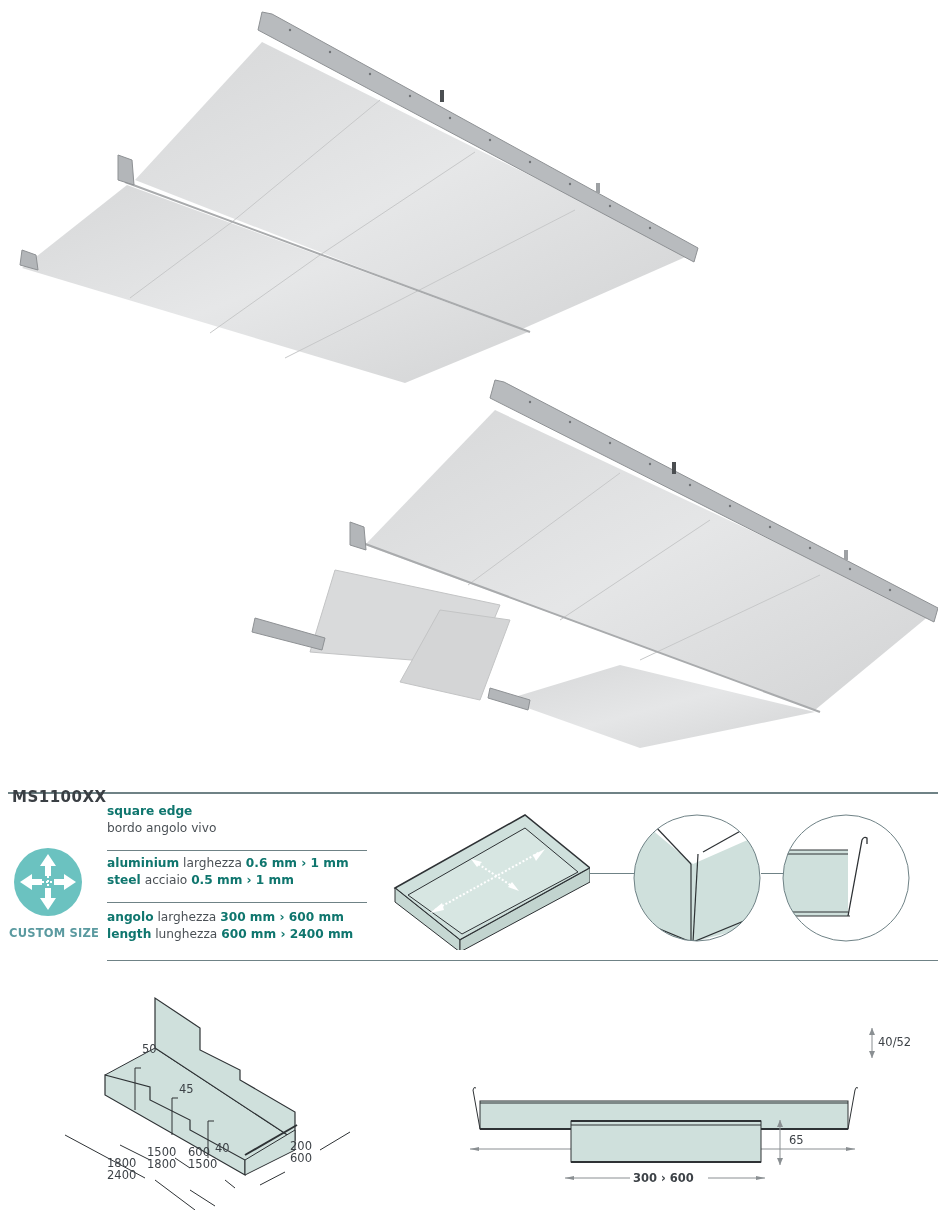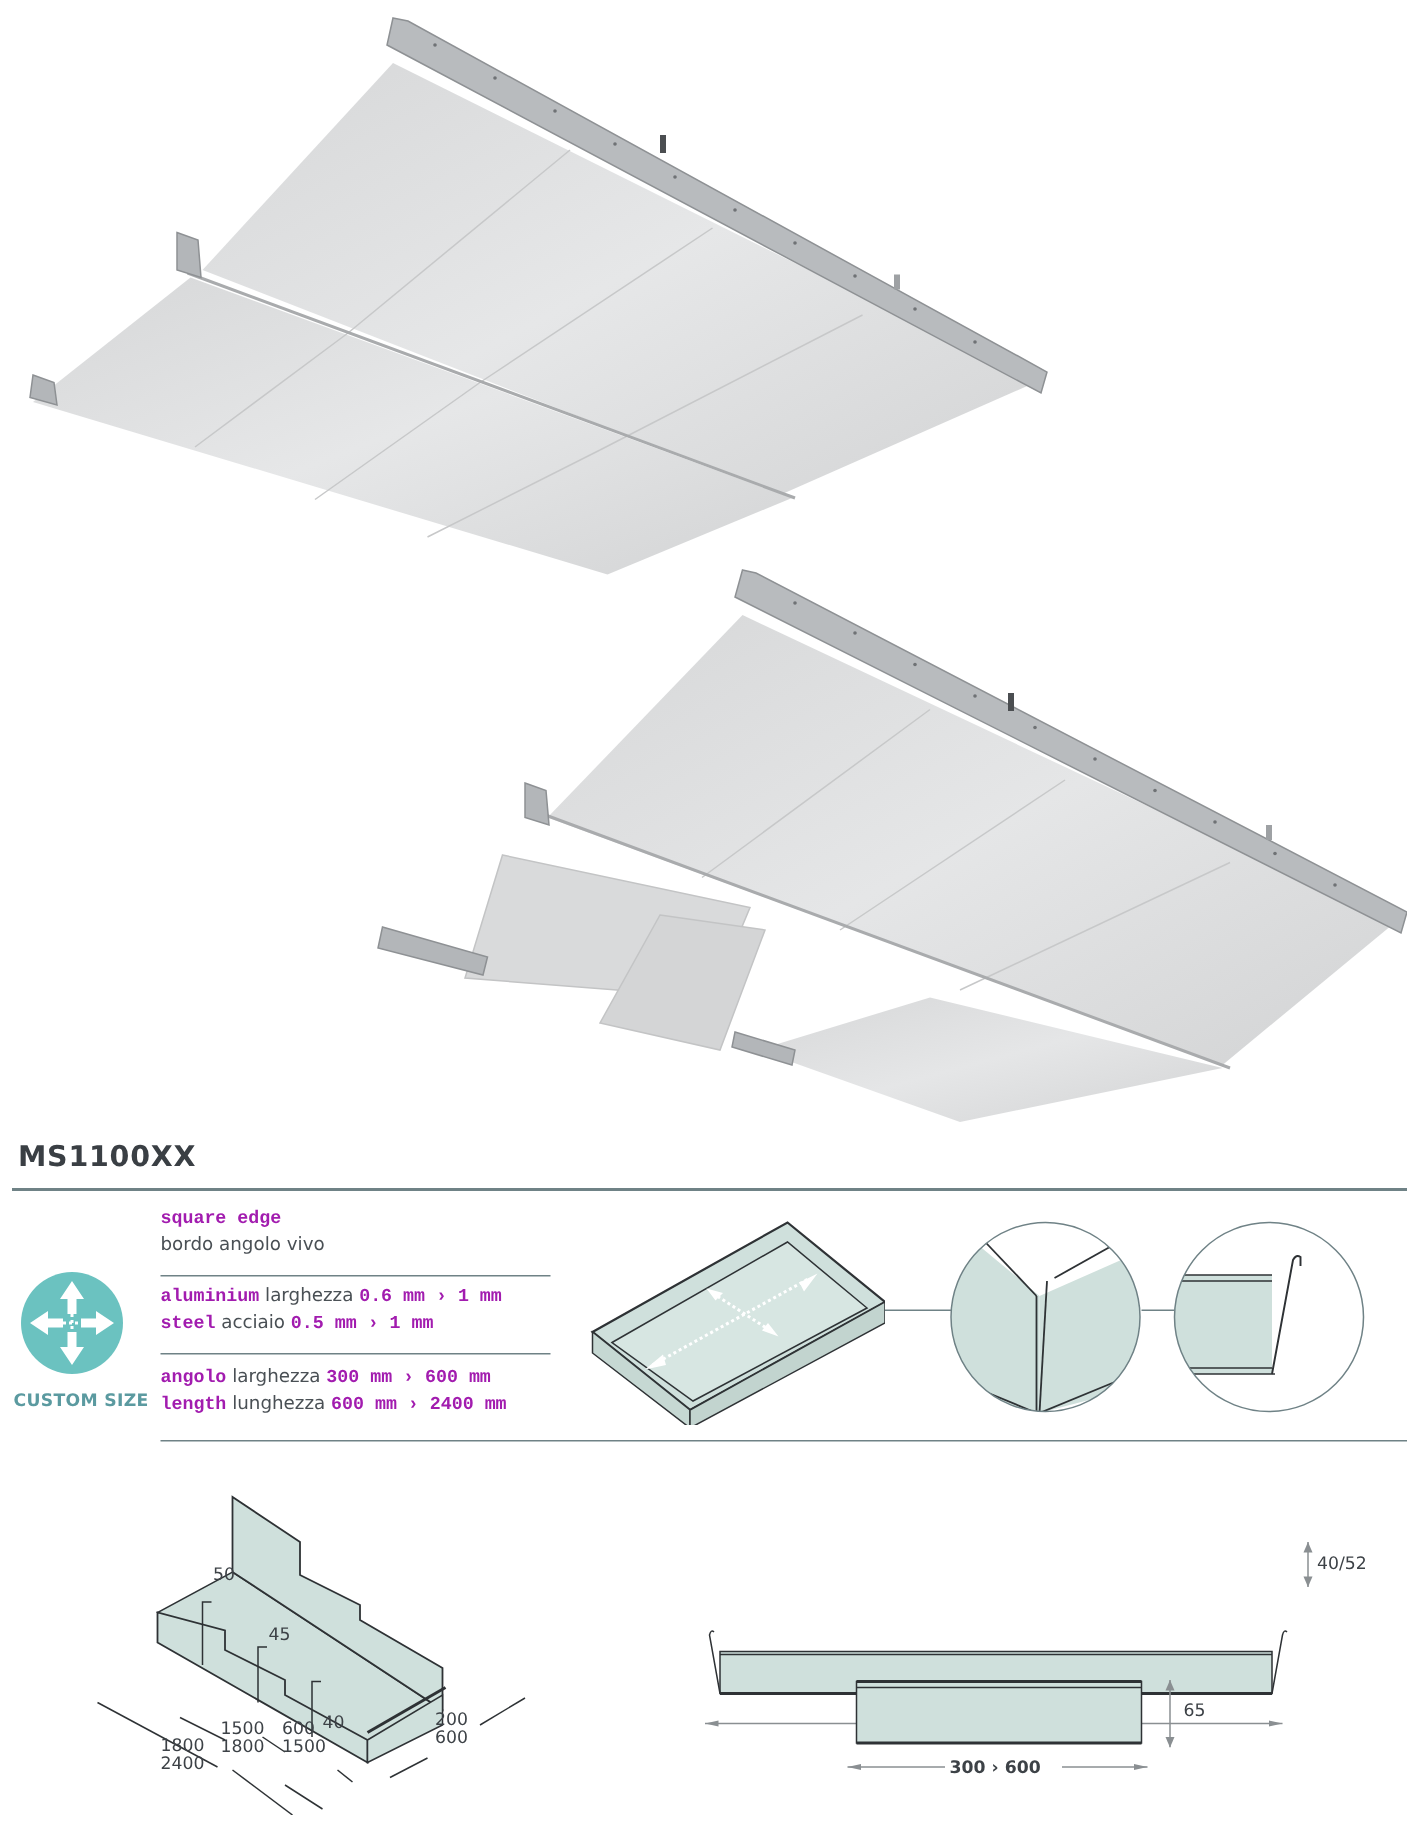--- a/index.html
+++ b/index.html
@@ -2,23 +2,23 @@
 <html><head>
 <meta charset="utf-8">
 <style>
   html, body { margin: 0; padding: 0; background: #ffffff; }
   body { width: 938px; height: 1218px; position: relative; overflow: hidden;
          font-family: "DejaVu Sans", "Liberation Sans", sans-serif; color: #3d4247; }
   .abs { position: absolute; }
   svg { display: block; }
   .rule-thick { position: absolute; height: 2px; background: #6f8286; }
   .rule-thin { position: absolute; height: 1px; background: #6f8286; }
-  .code { left: 12px; top: 760px; font-size: 19px; font-weight: bold; letter-spacing: 0.5px; color: #3a3f44; }
+  .code { left: 12px; top: 788px; font-size: 15px; font-weight: bold; letter-spacing: 0.5px; color: #3a3f44; }
   .spec { left: 107px; font-size: 12.2px; line-height: 17px; color: #3d4247; }
-  .spec b { font-weight: bold; color: #a21caf; font-family: Liberation Mono, monospace; }
+  .spec b { font-weight: bold; color: #0f766e; }
   .spec .lt { font-weight: normal; color: #4a5055; }
   .custom-label { left: 9px; top: 926px; font-size: 11.5px; font-weight: bold; color: #5b9aa0; letter-spacing: 0.2px; }
   .dim { font-size: 11.5px; color: #3d4247; position: absolute; line-height: 12px; }
 </style>
 </head>
 <body>
 
 <div class="abs" style="left:0;top:0;width:938px;height:400px;">
   <svg width="938" height="400" viewBox="0 0 938 400">
     <defs>

